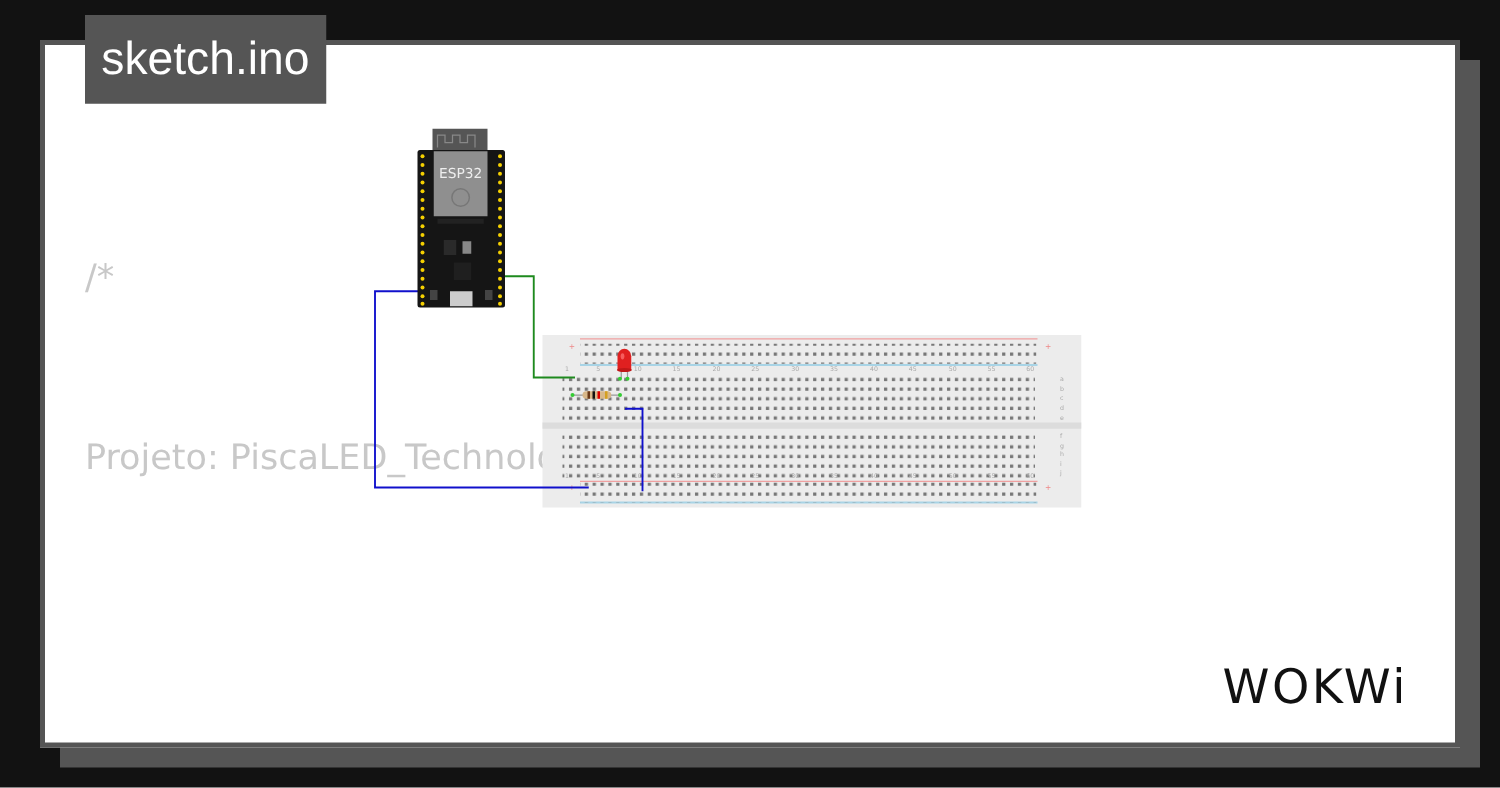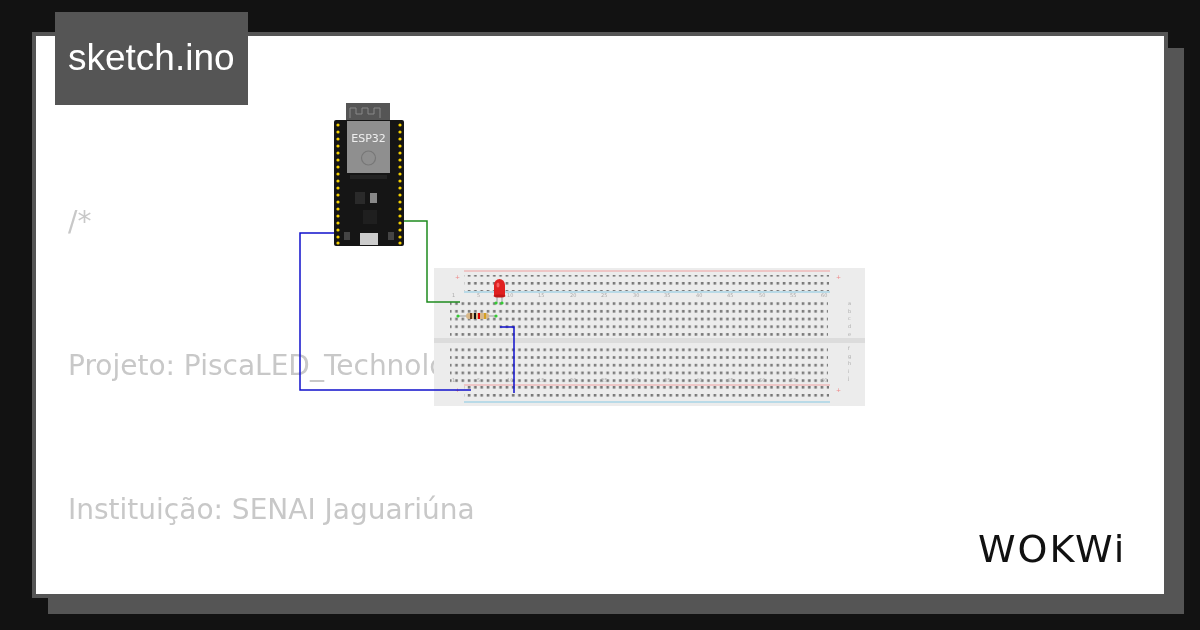--- a/index.html
+++ b/index.html
@@ -1,33 +1,32 @@
 <!DOCTYPE html>
 <html><head>
 <meta charset="utf-8">
 <style>
   html, body { margin:0; padding:0; }
   body { width:1200px; height:630px; background:#121212; position:relative; overflow:hidden; font-family:"DejaVu Sans", sans-serif; }
   .shadow { position:absolute; left:48px; top:48px; width:1136px; height:566px; background:#555; }
   .frame { position:absolute; left:32px; top:32px; width:1128px; height:558px; border:4px solid #555; background:#fff; overflow:hidden; }
   .code { position:absolute; left:32px; top:66px; margin:0; font-family:"DejaVu Sans", sans-serif; font-size:28px; line-height:48px; color:#c8c8c8; white-space:pre; }
   .code .ln { display:block; height:48px; }
-  .tab { position:absolute; left:55px; top:12px; height:63px; padding:15px 13px; background:#555; color:#fff; font-family:"Liberation Sans", sans-serif; font-size:37px; line-height:62px; }
+  .tab { position:absolute; left:68px; top:12px; height:63px; padding:4px 13px; background:#555; color:#fff; font-family:"Liberation Sans", sans-serif; font-size:37px; line-height:62px; }
   .logo { position:absolute; left:978px; top:527px; font-family:"DejaVu Sans", sans-serif; font-size:38px; color:#111; letter-spacing:2px; font-weight:normal;text-align:center; }
   .circuit { position:absolute; left:0; top:0; width:1200px; height:630px; }
 </style>
 </head>
 <body>
 
 <div class="shadow"></div>
 <div class="frame">
   <div class="code">
     <span class="ln">/*</span>
     <span class="ln">Projeto: PiscaLED_Technology</span>
-    <span class="ln">Instituição: SENAI Jaguariúna</span>
     
     
     
     
     
     
     
     
   </div>
 </div>

